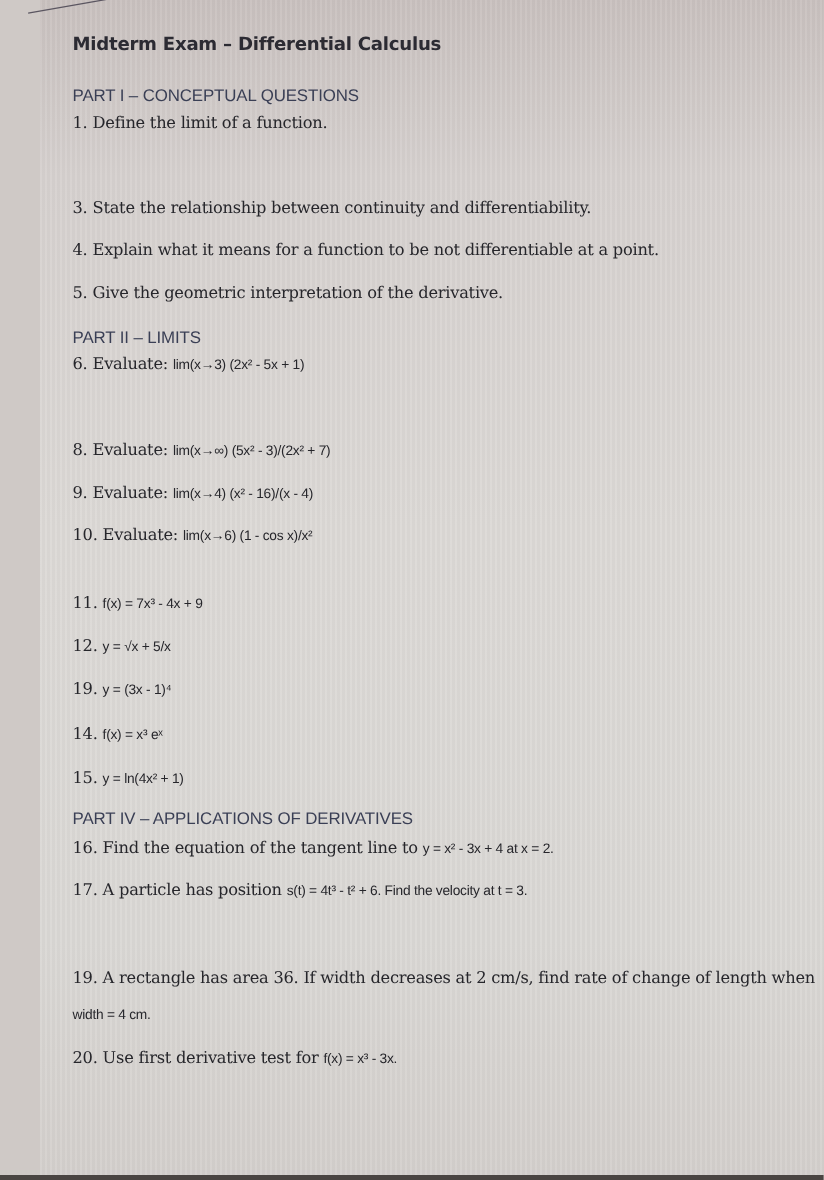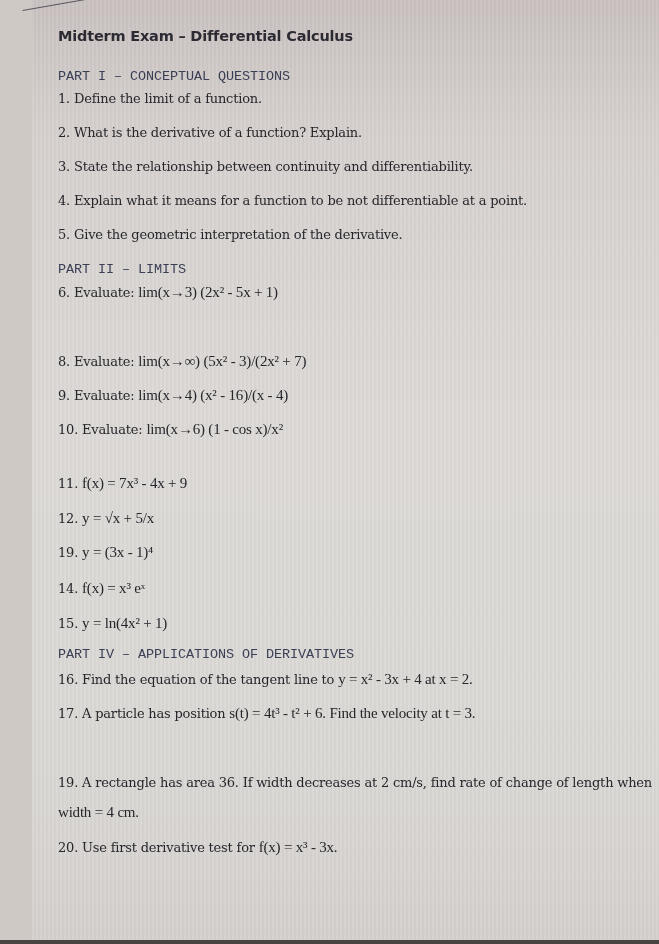--- a/index.html
+++ b/index.html
@@ -48,53 +48,50 @@
       left: 26px; top: 28px;
       font-family: "DejaVu Sans", "Liberation Sans", sans-serif;
       font-size: 14.5px;
       font-weight: bold;
       color: #2c2b33;
       letter-spacing: -0.2px;
     }
     .part-heading {
       position: absolute;
       left: 26px;
-      font-family: Liberation Mono, monospace;
+      font-family: Liberation Sans, sans-serif;
       font-size: 13.5px;
       color: #3a3f55;
       letter-spacing: -0.1px;
     }
     .q {
       position: absolute;
       left: 26px;
       font-size: 13px;
       color: #26262b;
       white-space: nowrap;
       letter-spacing: -0.2px;
     }
     .q .num { margin-right: 4px; }
     .q .math {
-      font-family: Liberation Serif, serif;
-      font-size: 15px;
+      font-family: Liberation Sans, sans-serif;
+      font-size: 11px;
     }
   </style>
 </head>
 <body>
 
 <div class="page">
   <div class="corner-line"></div>
 
   <div class="title">Midterm Exam – Differential Calculus</div>
 
   <div class="part-heading" style="top:69px">PART I – CONCEPTUAL QUESTIONS</div>
   <div class="q" style="top:91px">
     <span class="num">1.</span><span>Define the limit of a function.</span>
-  </div>
-  <div class="q" style="top:125px">
-    <span class="num">2.</span><span>What is the derivative of a function? Explain.</span>
   </div>
   <div class="q" style="top:159px">
     <span class="num">3.</span><span>State the relationship between continuity and differentiability.</span>
   </div>
   <div class="q" style="top:193px">
     <span class="num">4.</span><span>Explain what it means for a function to be not differentiable at a point.</span>
   </div>
   <div class="q" style="top:227px">
     <span class="num">5.</span><span>Give the geometric interpretation of the derivative.</span>
   </div>

